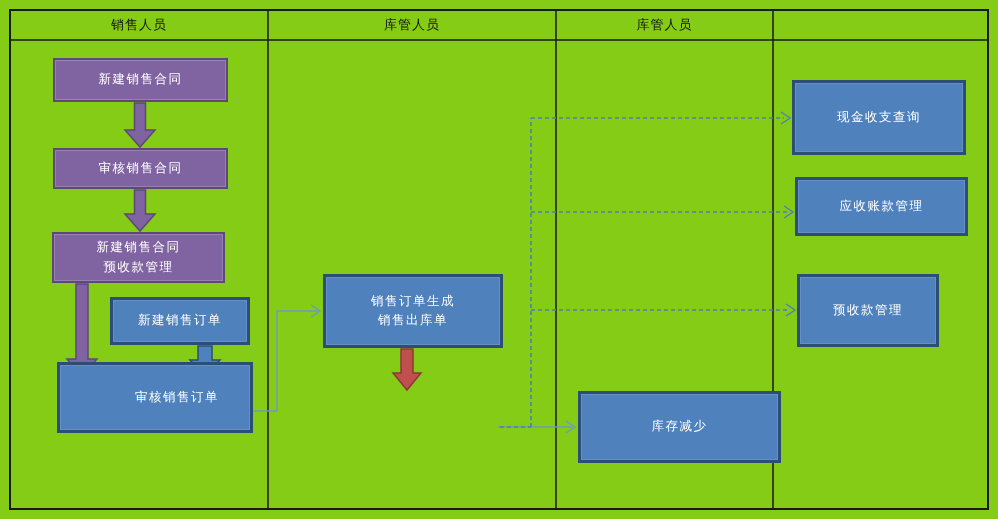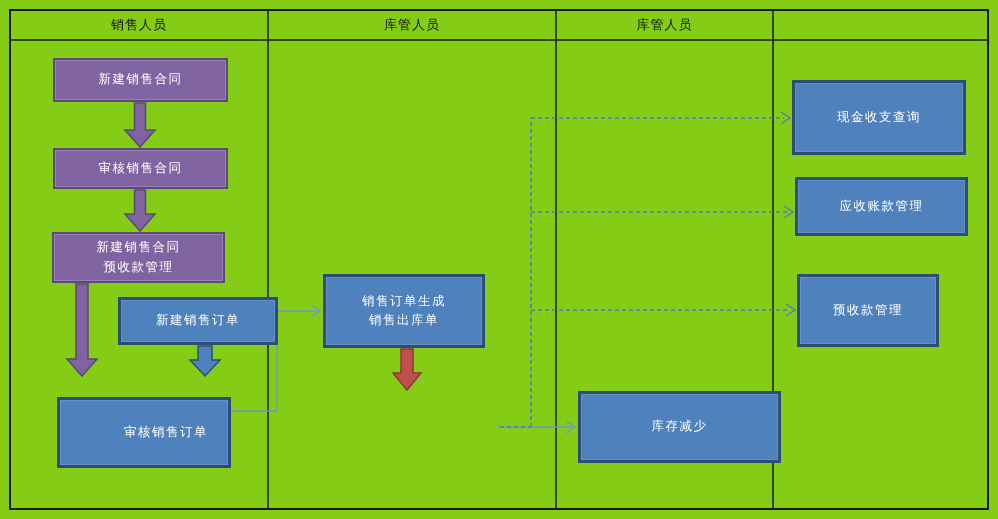--- a/index.html
+++ b/index.html
@@ -98,28 +98,28 @@
   <div class="node purple" style="left:53px; top:58px; width:175px; height:44px;">
     <span>新建销售合同</span>
   </div>
   <div class="node purple" style="left:53px; top:148px; width:175px; height:41px;">
     <span>审核销售合同</span>
   </div>
   <div class="node purple" style="left:52px; top:232px; width:173px; height:51px;">
     <span>新建销售合同</span>
     <span>预收款管理</span>
   </div>
-  <div class="node blue" style="left:118px; top:297px; width:160px; height:48px;">
+  <div class="node blue" style="left:110px; top:297px; width:140px; height:48px;">
     <span>新建销售订单</span>
   </div>
-  <div class="node blue" style="left:57px; top:397px; width:174px; height:71px;padding-left:44px;">
+  <div class="node blue" style="left:57px; top:362px; width:196px; height:71px;padding-left:44px;">
     <span>审核销售订单</span>
   </div>
 
-  <div class="node blue" style="left:323px; top:274px; width:162px; height:74px;">
+  <div class="node blue" style="left:323px; top:274px; width:180px; height:74px;">
     <span>销售订单生成</span>
     <span>销售出库单</span>
   </div>
 
   <div class="node blue" style="left:578px; top:391px; width:203px; height:72px;">
     <span>库存减少</span>
   </div>
 
   <div class="node blue" style="left:792px; top:80px; width:174px; height:75px;">
     <span>现金收支查询</span>

